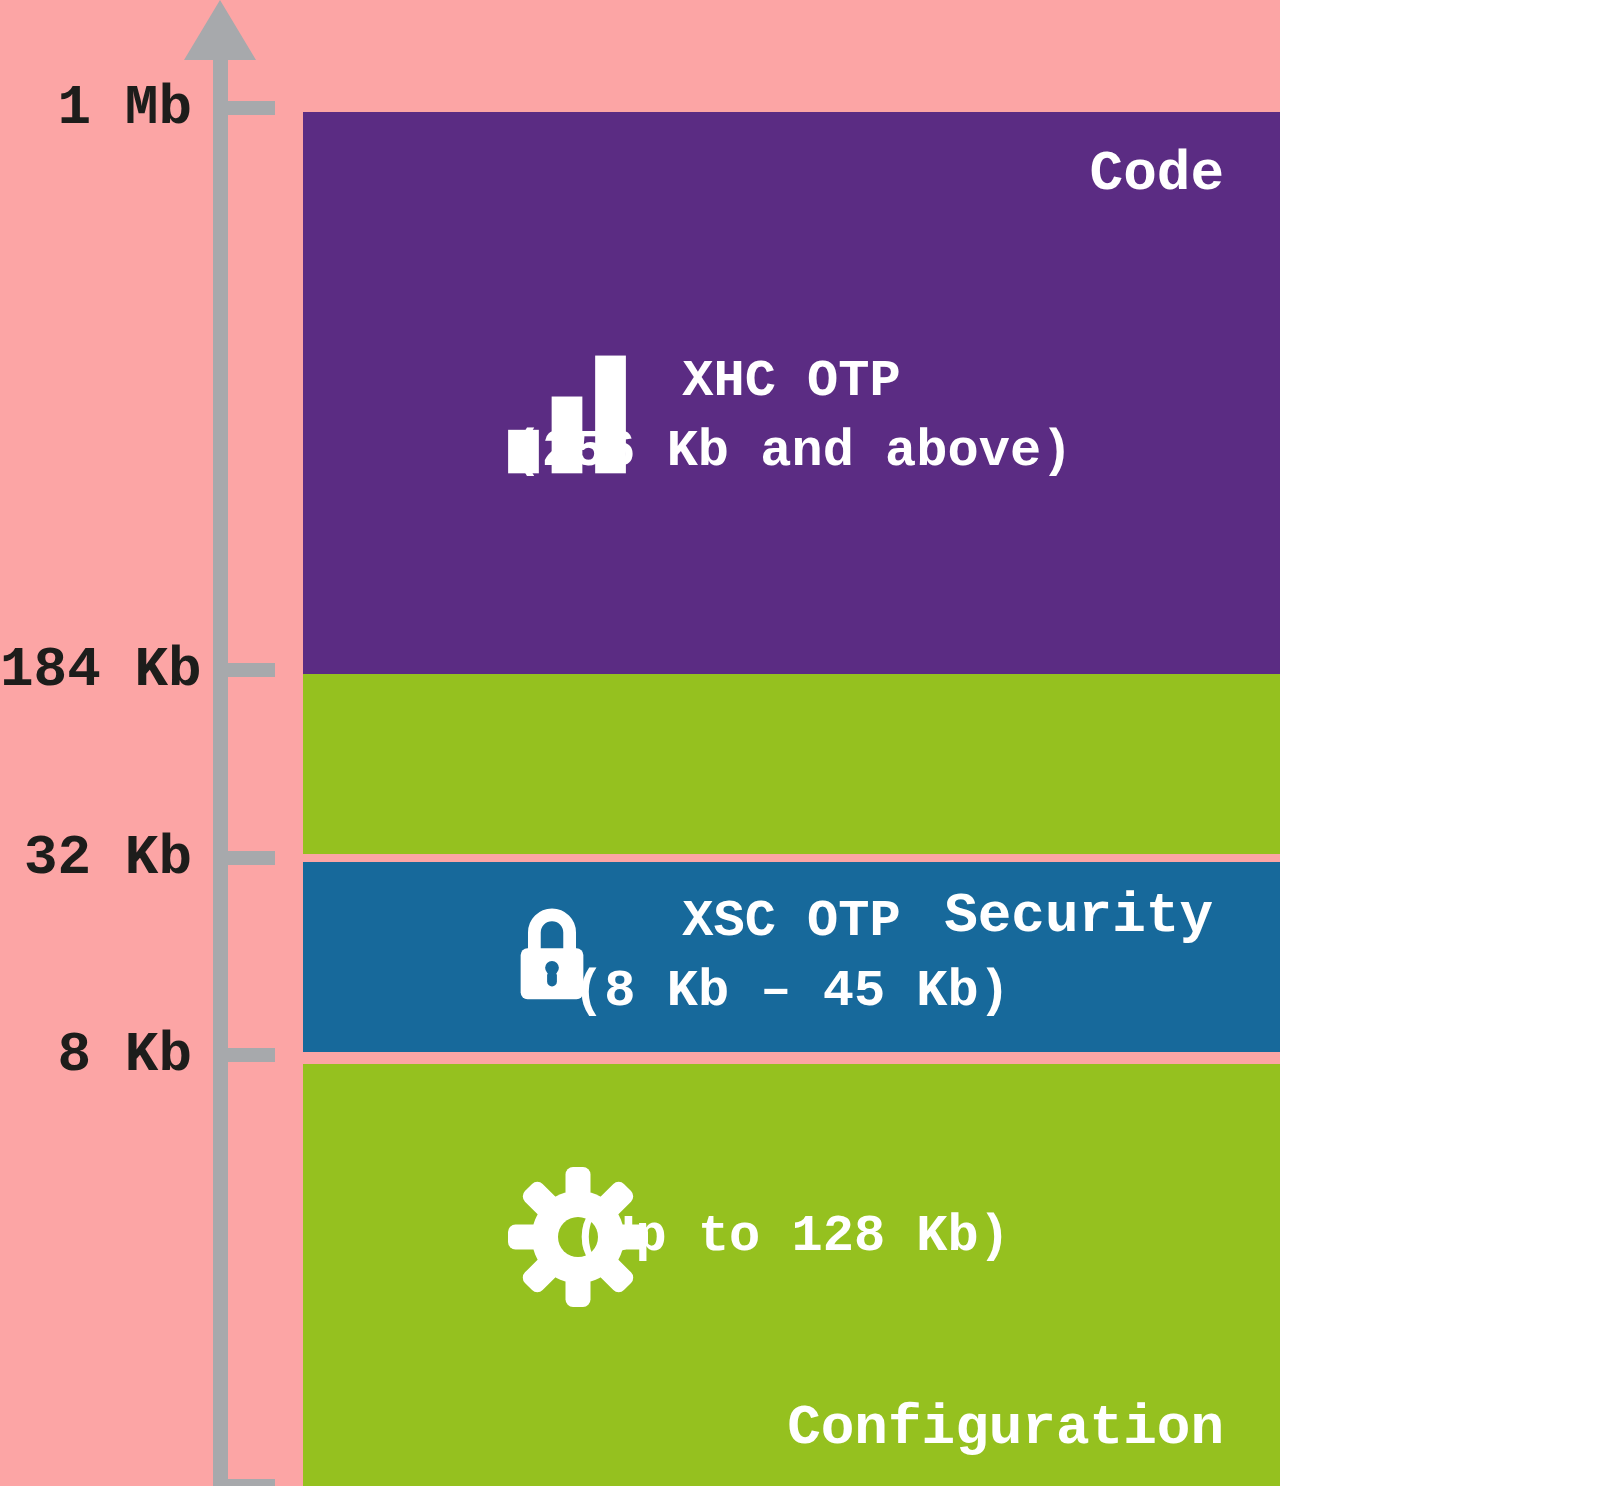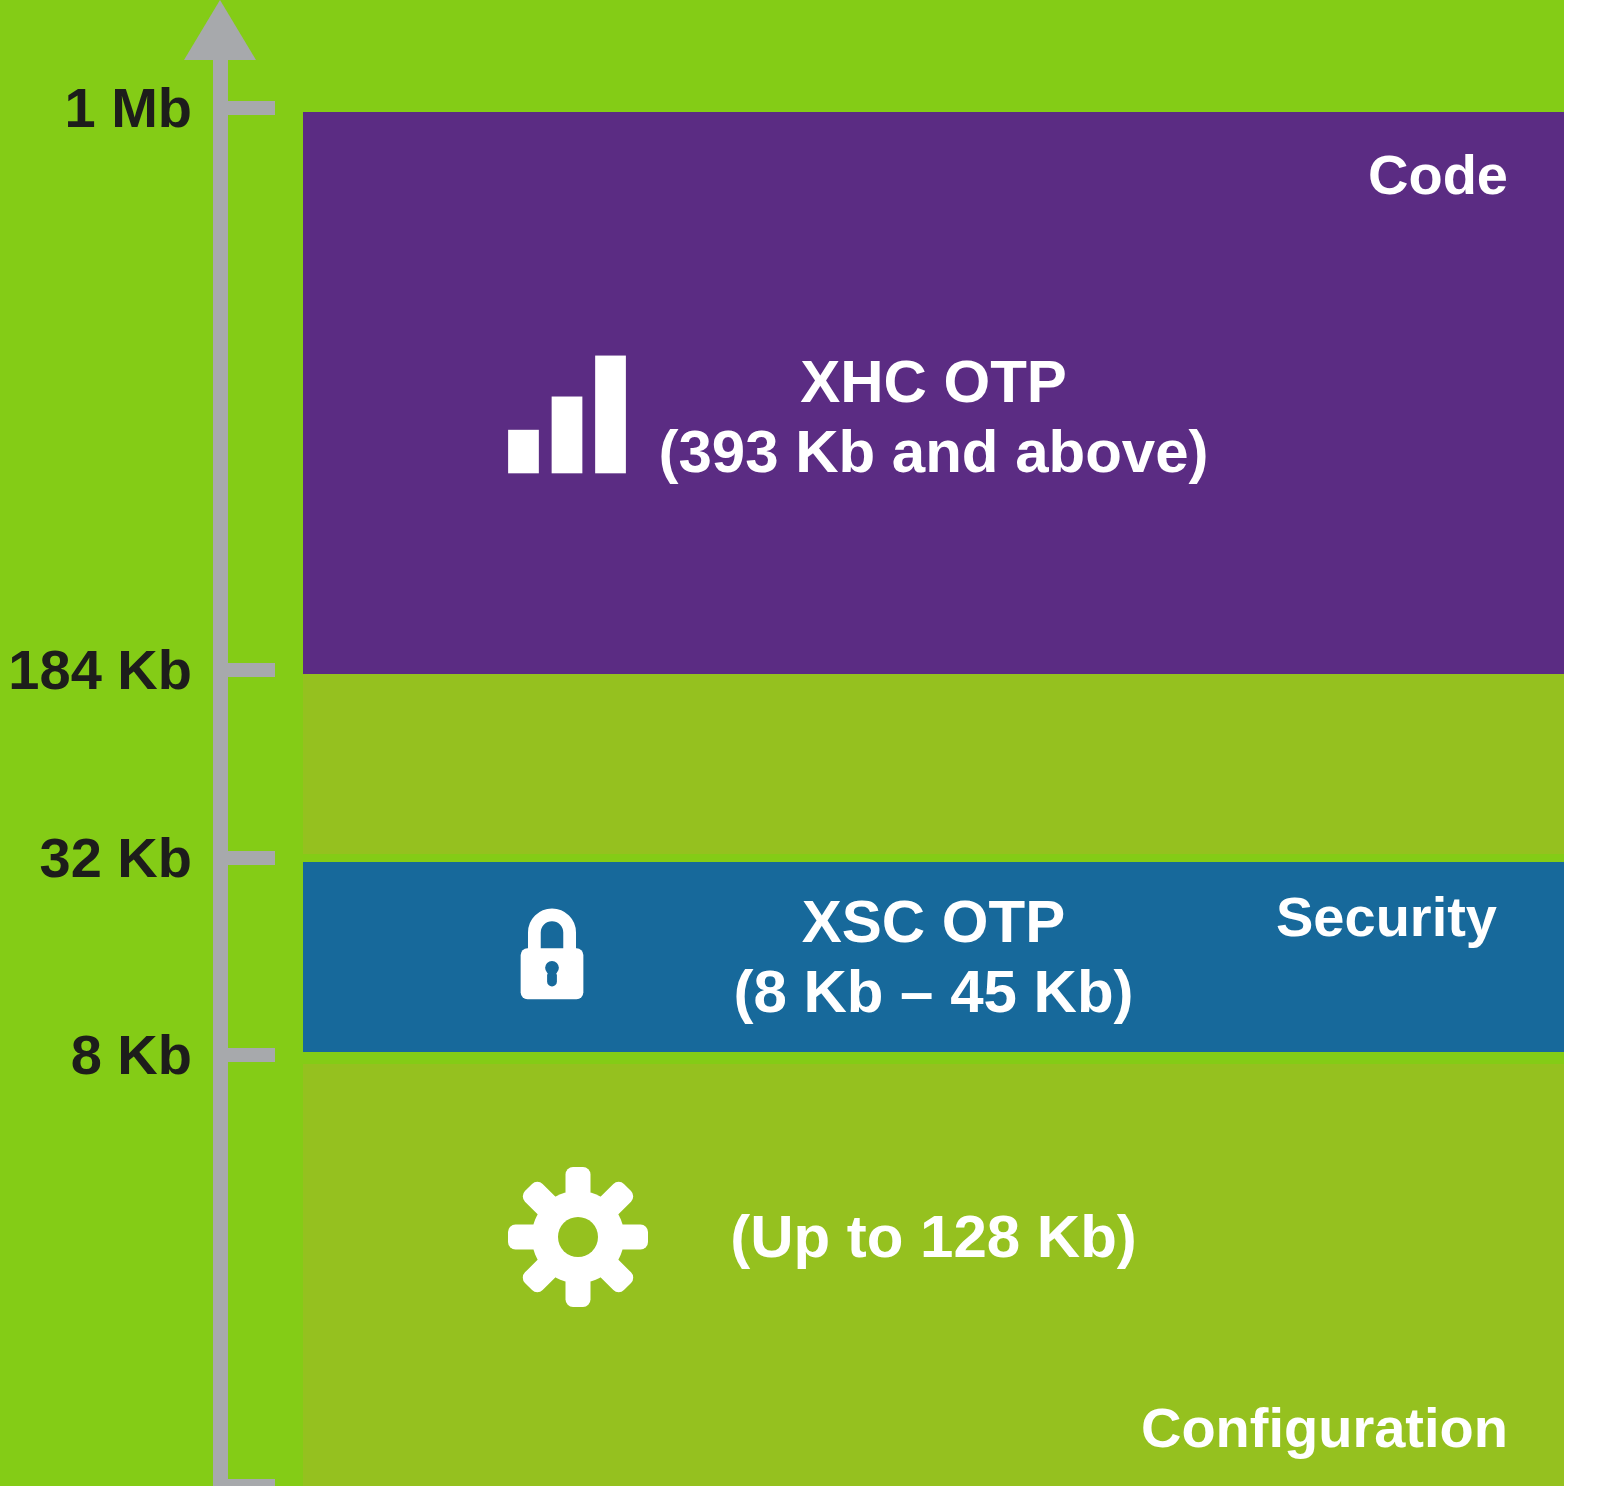--- a/index.html
+++ b/index.html
@@ -1,20 +1,20 @@
 <!DOCTYPE html>
 <html><head>
 <meta charset="utf-8">
 <style>
   html,body{margin:0;padding:0;background:#ffffff;}
   .canvas{
     position:relative;
-    width:1564px;height:1486px;
-    background:#84cc16;
-    font-family:Liberation Sans, sans-serif;
+    width:1280px;height:1486px;
+    background:#fca5a5;
+    font-family:Liberation Mono, monospace;
     overflow:hidden;
   }
 
   
   .axis-line{position:absolute;left:213px;top:36px;bottom:0;width:15px;background:#a7a9ac;}
   .axis-arrow{
     position:absolute;left:184px;top:0;width:0;height:0;
     border-left:36px solid transparent;border-right:36px solid transparent;
     border-bottom:60px solid #a7a9ac;
   }
@@ -46,21 +46,21 @@
   .band--code .band-icon{width:128px;height:134px;margin-top:22px;}
   .band--security .band-icon{width:98px;height:110px;}
   .band--config .band-icon{width:150px;height:150px;margin-top:-38px;}
 
   .band-text{
     position:absolute;left:0;right:0;top:50%;transform:translateY(-50%);
     text-align:center;color:#ffffff;font-weight:bold;white-space:nowrap;
   }
   .band--code .band-text{margin-top:22px;}
   .band--config .band-text{margin-top:-38px;}
-  .band-title,.band-range{font-size:60px;line-height:70px;}
+  .band-title,.band-range{font-size:52px;line-height:70px;}
 
   .region-label{
     position:absolute;color:#ffffff;font-size:56px;font-weight:bold;white-space:nowrap;
   }
   .region-label--code{top:30px;right:56px;}
   .region-label--security{top:22px;right:67px;}
   .region-label--config{bottom:26px;right:56px;}
 </style>
 </head>
 <body>
@@ -85,21 +85,21 @@
     <div class="region-label region-label--code">Code</div>
     <div class="band-icon">
       <svg viewBox="0 0 100 100" xmlns="http://www.w3.org/2000/svg">
         <rect x="4" y="60" width="24" height="34" fill="#ffffff"></rect>
         <rect x="38" y="34" width="24" height="60" fill="#ffffff"></rect>
         <rect x="72" y="2" width="24" height="92" fill="#ffffff"></rect>
       </svg>
     </div>
     <div class="band-text">
       <div class="band-title">XHC OTP</div>
-      <div class="band-range">(393 Kb and above)</div>
+      <div class="band-range">(256 Kb and above)</div>
     </div>
   </div>
 
   <div class="band band--mid" style="background-color: rgb(149, 193, 31);"></div>
 
   <div class="band band--security" style="background-color: rgb(23, 105, 155);">
     <div class="region-label region-label--security">Security</div>
     <div class="band-icon">
       <svg viewBox="0 0 100 110" xmlns="http://www.w3.org/2000/svg">
         <path d="M32 50 V30 a18 18 0 0 1 36 0 V50" fill="none" stroke="#ffffff" stroke-width="13"></path>

